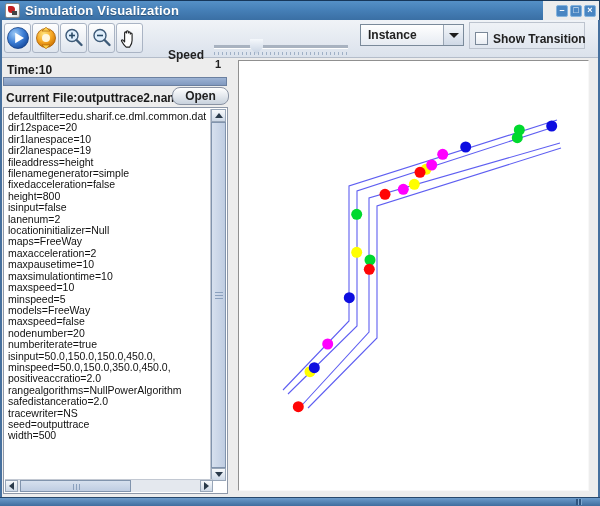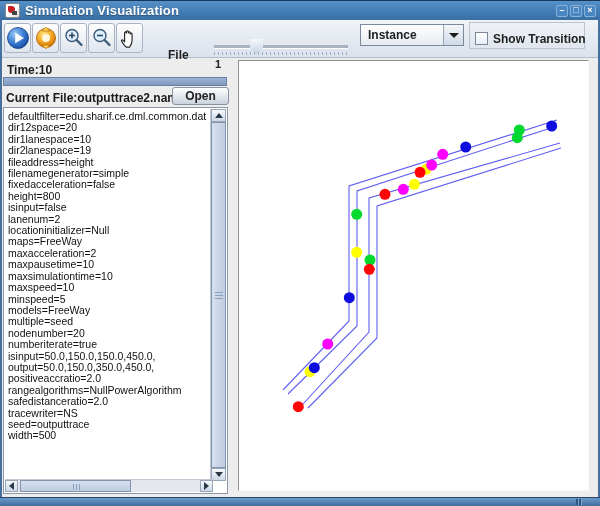--- a/index.html
+++ b/index.html
@@ -1,19 +1,19 @@
 <!DOCTYPE html>
 <html><head>
 <meta charset="utf-8">
 <style>
   html,body{margin:0;padding:0;background:#555;}
   .w{position:relative;width:600px;height:506px;font-family:"Liberation Sans",sans-serif;
      background:#ededed;overflow:hidden;box-shadow:inset 0 0 0 1px #1d3c5e;}
   
-  .titlebar{position:absolute;left:0;top:0;width:600px;height:20px;
+  .titlebar{position:absolute;left:0;top:0;width:543px;height:20px;
     background:linear-gradient(180deg,#5590c7 0%,#4680b8 45%,#3a6fa4 100%);
     border-top:1px solid #16365a;box-sizing:border-box;}
   .appicon{position:absolute;left:5px;top:2px;width:15px;height:15px;border:1px solid #8a8a8a;
     background:linear-gradient(135deg,#ffffff 55%,#d8d8d8 100%);border-radius:2px;box-sizing:border-box;}
   .appicon:before{content:"";position:absolute;left:2px;top:2px;width:7px;height:7px;
     background:#c22020;border-radius:1px 50% 50% 50%;}
   .appicon:after{content:"";position:absolute;right:2px;bottom:2px;width:5px;height:4px;background:#444;}
   .title{position:absolute;left:25px;top:2px;font-size:13px;font-weight:bold;color:#ffffff;
     text-shadow:0 1px 1px rgba(0,0,0,.35);letter-spacing:.2px;}
   .wbtn{position:absolute;top:4px;width:12px;height:12px;background:#4a86c2;
@@ -50,21 +50,21 @@
   .edge{position:absolute;top:20px;height:477px;width:2px;background:#46709e;}
   .bottomstrip{position:absolute;left:0;top:497px;width:600px;height:9px;
     background:linear-gradient(180deg,#6c9bca,#3f6d9e);border-top:1px solid #27486c;box-sizing:border-box;}
   .grip{position:absolute;left:576px;top:1px;width:6px;height:6px;
     background:repeating-linear-gradient(90deg,#2e5580 0 2px,#7fa8d0 2px 3px);}
   
   .lbl-time{position:absolute;left:7px;top:63px;font-size:12px;font-weight:bold;color:#1a1a1a;}
   .timebar{position:absolute;left:3px;top:77px;width:224px;height:9px;
     background:linear-gradient(180deg,#9db3d4,#8199bf);border:1px solid #6b80a0;box-sizing:border-box;}
   .lbl-file{position:absolute;left:6px;top:91px;font-size:12px;font-weight:bold;color:#1a1a1a;white-space:nowrap;}
-  .openbtn{position:absolute;left:172px;top:87px;width:57px;height:18px;border:1px solid #8a93a3;border-radius:3px;
+  .openbtn{position:absolute;left:172px;top:87px;width:57px;height:18px;border:1px solid #8a93a3;border-radius:8px;
     background:linear-gradient(180deg,#ffffff,#c9d2dd);box-sizing:border-box;
     font-size:12px;font-weight:bold;color:#222;text-align:center;line-height:16px;}
   .listbox{position:absolute;left:3px;top:107px;width:225px;height:387px;border:1px solid #8e98a8;
     background:#ffffff;box-sizing:border-box;}
   .listview{position:absolute;left:1px;top:1px;width:206px;height:372px;overflow:hidden;}
   .listview ul{margin:0;padding:2px 0 0 3px;list-style:none;}
   .listview li{font-size:10.5px;line-height:11.4px;color:#111;white-space:nowrap;}
   
   .vsb{position:absolute;right:1px;top:1px;width:16px;height:372px;background:#e4e8ee;border-left:1px solid #c2c8d2;box-sizing:border-box;}
   .sbtn{position:absolute;width:15px;height:13px;border:1px solid #98a6b8;box-sizing:border-box;
@@ -142,21 +142,21 @@
         <line x1="14.6" y1="14" x2="19.5" y2="19" stroke="#3d5a78" stroke-width="2.4" stroke-linecap="round"></line>
         <line x1="7" y1="9.5" x2="13" y2="9.5" stroke="#2a4a66" stroke-width="1.6"></line>
       </svg>
     </div>
     <div class="tbtn" style="left:114px">
       <svg width="23" height="23" viewBox="0 0 24 24">
         <path d="M8.5 21c-1.9-1.7-3.6-3.9-4.8-6.3-.4-.8.8-1.7 1.5-1l1.7 1.8V6.2c0-1.4 1.9-1.4 1.9 0V5c0-1.4 2-1.4 2 0v1.2c0-1.4 2-1.4 2 0V7.4c0-1.3 1.9-1.3 1.9 0V14c0 3.2-1.3 5-2.6 7z" fill="#ffffff" stroke="#222" stroke-width="1.2" stroke-linejoin="round"></path>
       </svg>
     </div>
 
-    <span class="speedlab">File</span>
+    <span class="speedlab">Speed</span>
     <div class="slider-track"></div>
     <div class="slider-thumb"></div>
     <div class="slider-ticks"></div>
     <span class="ticklab" style="left:213px">1</span>
     <span class="ticklab" style="left:251px">10</span>
     <span class="ticklab" style="left:293px">20</span>
     <span class="ticklab" style="left:323px">Max</span>
 
     <div class="combo">
       <span class="combo-text">Instance</span>
@@ -193,25 +193,25 @@
           <li>isinput=false</li>
           <li>lanenum=2</li>
           <li>locationinitializer=Null</li>
           <li>maps=FreeWay</li>
           <li>maxacceleration=2</li>
           <li>maxpausetime=10</li>
           <li>maxsimulationtime=10</li>
           <li>maxspeed=10</li>
           <li>minspeed=5</li>
           <li>models=FreeWay</li>
-          <li>multiple=seed</li>
+          <li>maxspeed=false</li>
           <li>nodenumber=20</li>
           <li>numberiterate=true</li>
           <li>isinput=50.0,150.0,150.0,450.0,</li>
-          <li>output=50.0,150.0,350.0,450.0,</li>
+          <li>minspeed=50.0,150.0,350.0,450.0,</li>
           <li>positiveaccratio=2.0</li>
           <li>rangealgorithms=NullPowerAlgorithm</li>
           <li>safedistanceratio=2.0</li>
           <li>tracewriter=NS</li>
           <li>seed=outputtrace</li>
           <li>width=500</li>
         </ul>
     </div>
     <div class="vsb">
       <div class="sbtn" style="left:0;top:0">

